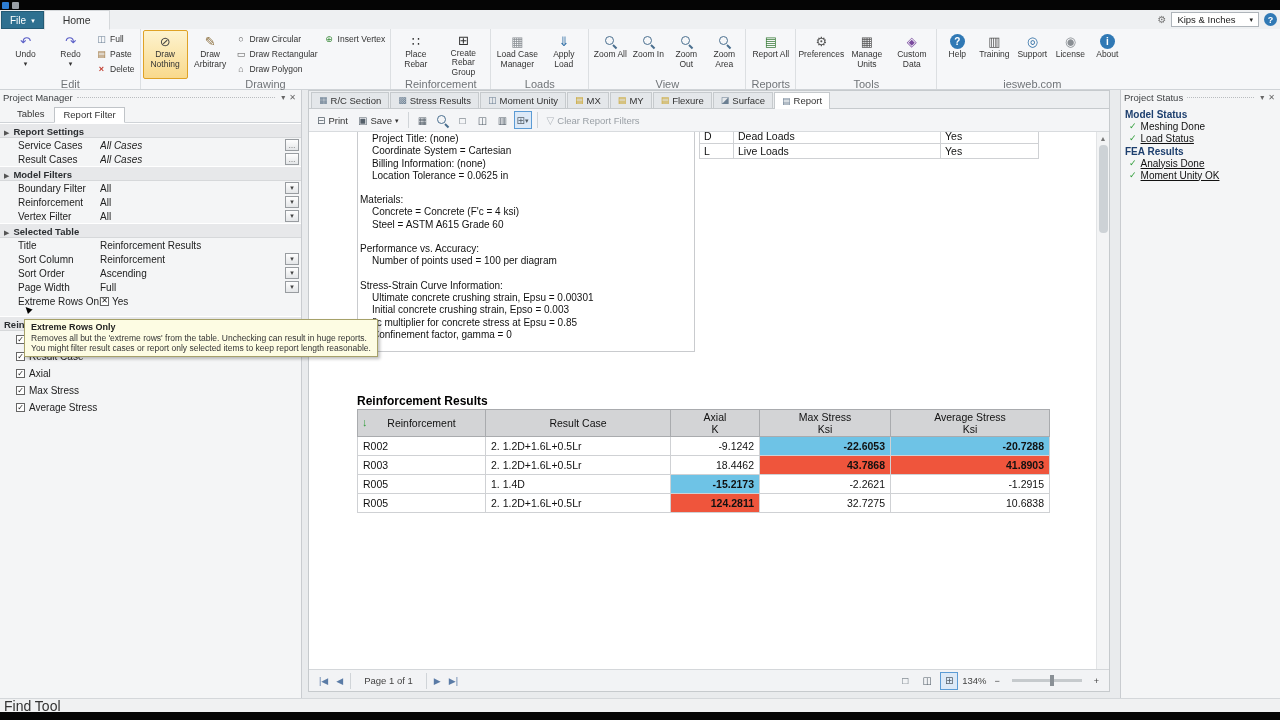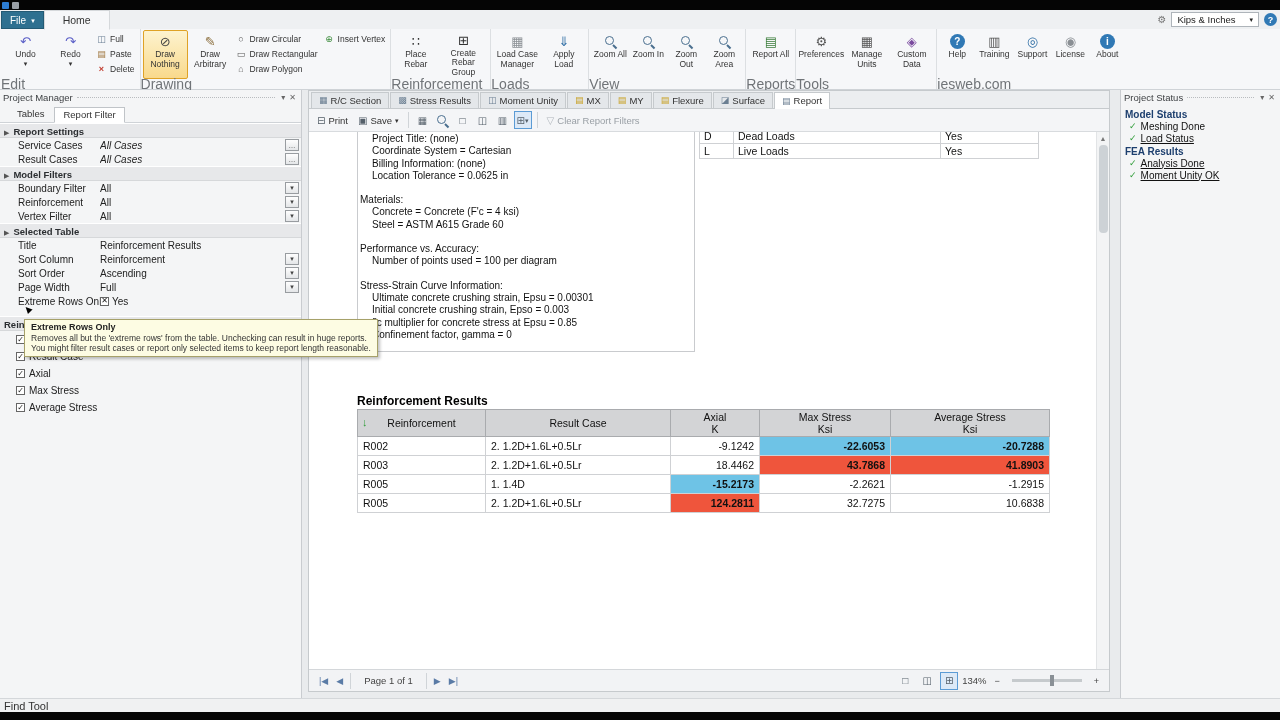--- a/index.html
+++ b/index.html
@@ -19,21 +19,21 @@
 .ribbon-tab.active{background:#f6f7f9;border:1px solid #d5d8db;border-bottom-color:#f6f7f9;margin-bottom:-1px;z-index:2}
 .tabsrow-right{margin-left:auto;display:flex;align-items:center;gap:5px;padding-right:3px}
 .gear-mini{color:#777;font-size:10px}
 .units-dd{display:flex;align-items:center;gap:14px;background:#fff;border:1px solid #aeb4ba;height:15px;padding:0 5px;font-size:9.5px;color:#222}
 .round-ico{width:13px;height:13px;border-radius:50%;background:#3079b5;color:#fff;font-weight:bold;font-size:9px;display:flex;align-items:center;justify-content:center}
 
 
 .ribbon{height:61px;background:#f6f7f9;border-bottom:1px solid #cfd3d7;display:flex;flex:0 0 auto;padding-left:1px}
 .rgroup{display:flex;flex-direction:column;border-right:1px solid #dcdfe2}
 .rbody{flex:1;display:flex;align-items:flex-start;padding:1px 2px 0}
-.rlabel{font-size:14px;color:#707478;text-align:left;padding-bottom:1px;line-height:10px}
+.rlabel{font-size:11px;color:#707478;text-align:center;padding-bottom:1px;line-height:10px}
 .bigbtn{width:45px;height:49px;display:flex;flex-direction:column;align-items:center;text-align:center;font-size:8.5px;line-height:9.5px;color:#333;padding:2px 1px 1px;border:1px solid transparent;border-radius:2px}
 .bigbtn .bico{height:17px;display:flex;align-items:center;justify-content:center;font-size:13px}
 .bigbtn.active{background:linear-gradient(#fdf3cf,#f9d98c);border-color:#dfa226}
 .scol{display:flex;flex-direction:column;padding-top:1px}
 .sbtn{display:flex;align-items:center;gap:3px;height:15px;padding:0 3px;font-size:8.5px;color:#333;white-space:nowrap}
 .sbtn .sico{width:11px;text-align:center;font-size:9px}
 .bhelp{width:15px;height:15px;border-radius:50%;background:#3079b5;color:#fff;font-weight:bold;font-size:10px;display:flex;align-items:center;justify-content:center}
 .mag{position:relative;width:13px;height:13px;display:inline-block}
 .mag::before{content:"";position:absolute;left:1px;top:1px;width:7px;height:7px;border:1.5px solid #4a6f8f;border-radius:50%}
 .mag::after{content:"";position:absolute;left:9px;top:9px;width:5px;height:2px;background:#4a6f8f;transform:rotate(45deg);transform-origin:left center}
@@ -109,21 +109,21 @@
 
 
 .rpanel{width:160px;background:#f4f5f6;border-left:1px solid #c9ccd0;font-size:10px;display:flex;flex-direction:column;flex:0 0 auto}
 .rp-body{padding:2px 4px}
 .rp-sect{font-weight:bold;color:#1d3f6e;margin-top:2px;font-size:10px}
 .rp-item{display:flex;align-items:center;gap:4px;padding-left:4px;height:12px;color:#111}
 .rp-item .chk{color:#2f9d38;font-weight:bold;font-size:9px}
 .rp-item.link .lbl{text-decoration:underline}
 
 
-.statusbar{height:14px;background:#f0f1f2;border-top:1px solid #d4d7da;display:flex;align-items:center;padding:0 4px;font-size:11px;color:#333;flex:0 0 auto}
+.statusbar{height:14px;background:#f0f1f2;border-top:1px solid #d4d7da;display:flex;align-items:center;padding:0 4px;font-size:14px;color:#333;flex:0 0 auto}
 .bottombar{height:8px;background:#050505;flex:0 0 auto}
 
 
 .tooltip{position:absolute;left:24px;top:319px;background:#fdfce3;border:1px solid #a6a169;box-shadow:2px 2px 3px rgba(0,0,0,.25);padding:2px 6px 3px;z-index:40;font-size:8.5px;color:#333;white-space:nowrap}
 .tooltip .tt-title{font-weight:bold;font-size:9px;color:#222;margin-bottom:1px}
 .cursor{position:absolute;left:22px;top:304px;z-index:50;font-size:11px;color:#000;transform:rotate(-135deg);text-shadow:0 0 2px #fff}
 </style>
 </head>
 <body>
 

